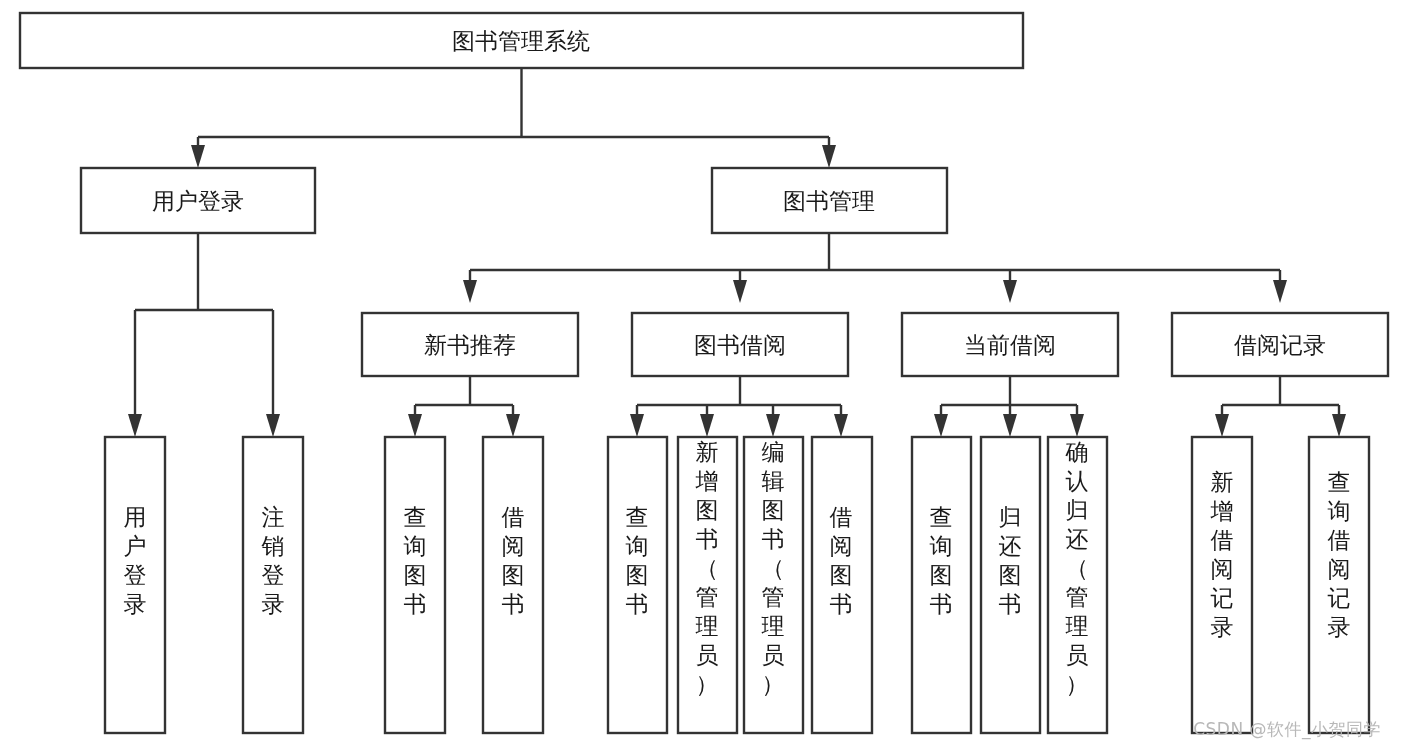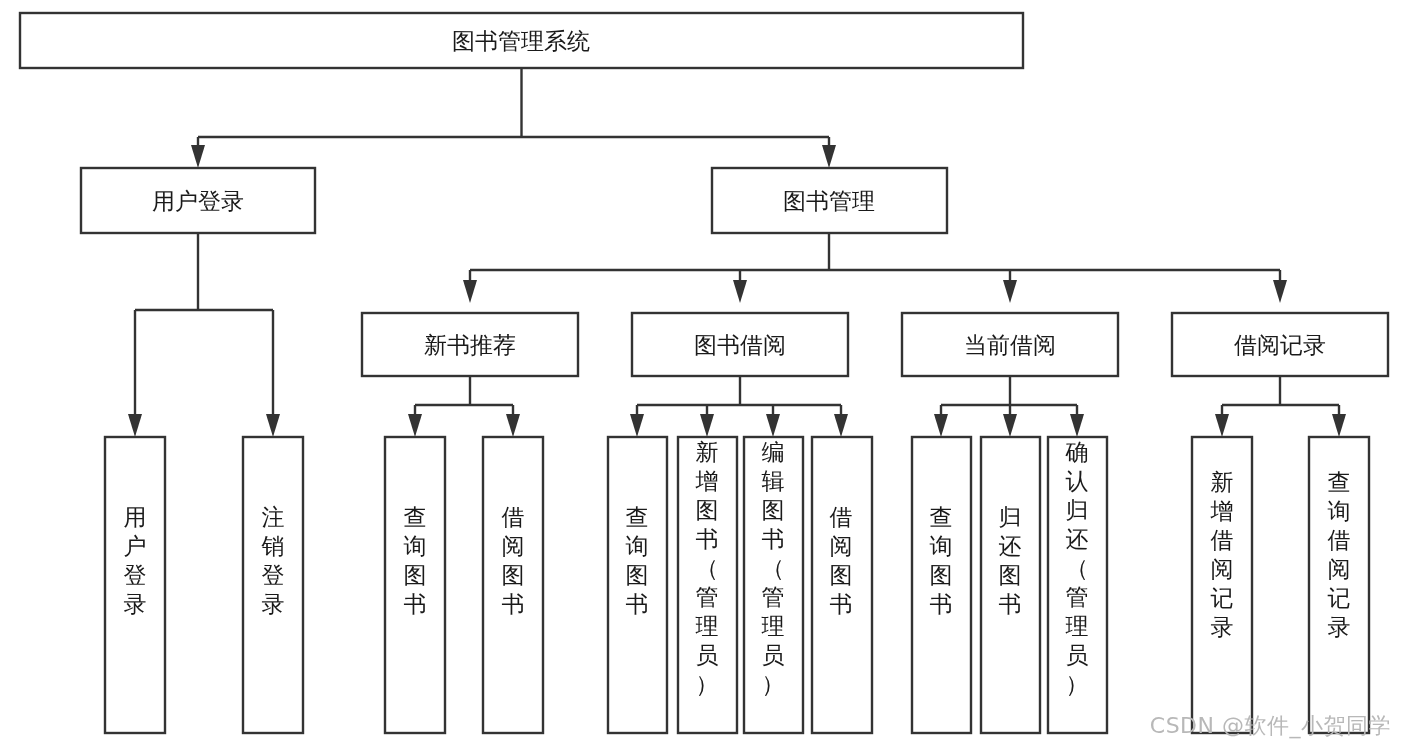--- a/index.html
+++ b/index.html
@@ -41,24 +41,24 @@
     stroke: #333333;
     stroke-width: 2.4;
     fill: none;
   }
   .arrow-head {
     fill: #333333;
     stroke: none;
   }
   .watermark {
     position: absolute;
-    right: 14px;
+    right: 24px;
     bottom: 6px;
     font-family: "DejaVu Sans", "Liberation Sans", sans-serif;
-    font-size: 22px;
+    font-size: 17px;
     color: #b8b8b8;
     white-space: nowrap;
     letter-spacing: 0.5px;
     pointer-events: none;
   }
 </style>
 </head>
 <body>
 
 <svg id="diagram" viewBox="0 0 1405 747" xmlns="http://www.w3.org/2000/svg">

